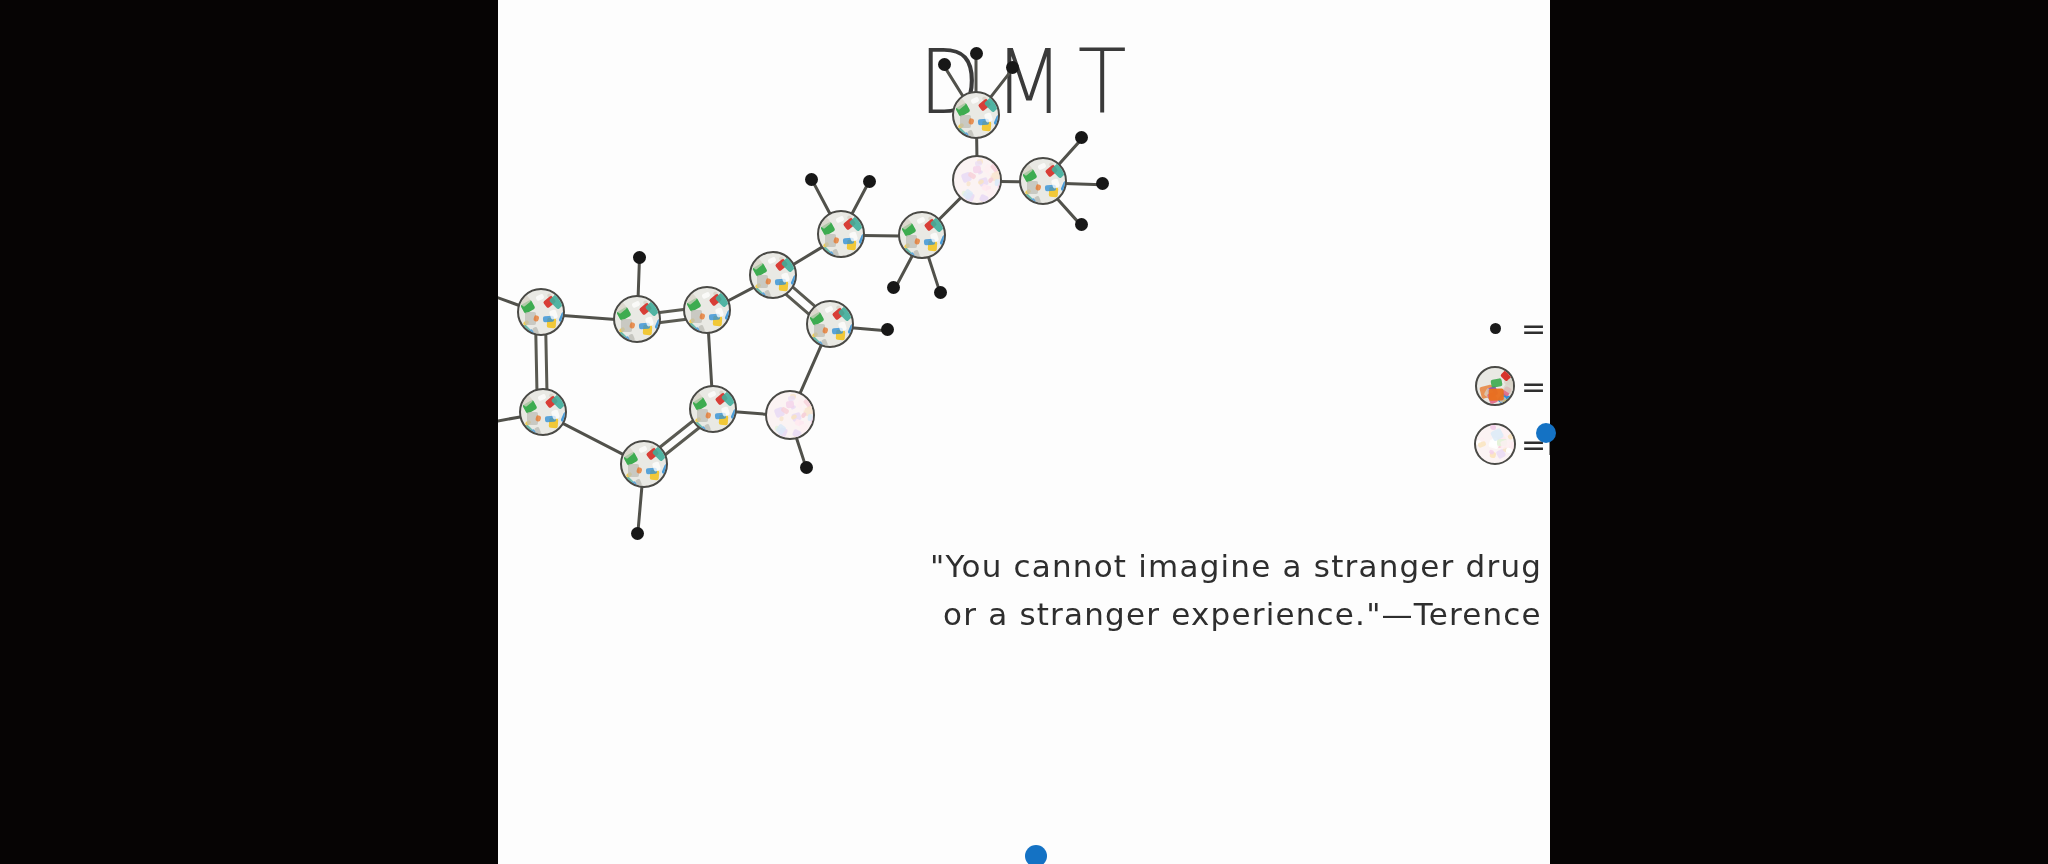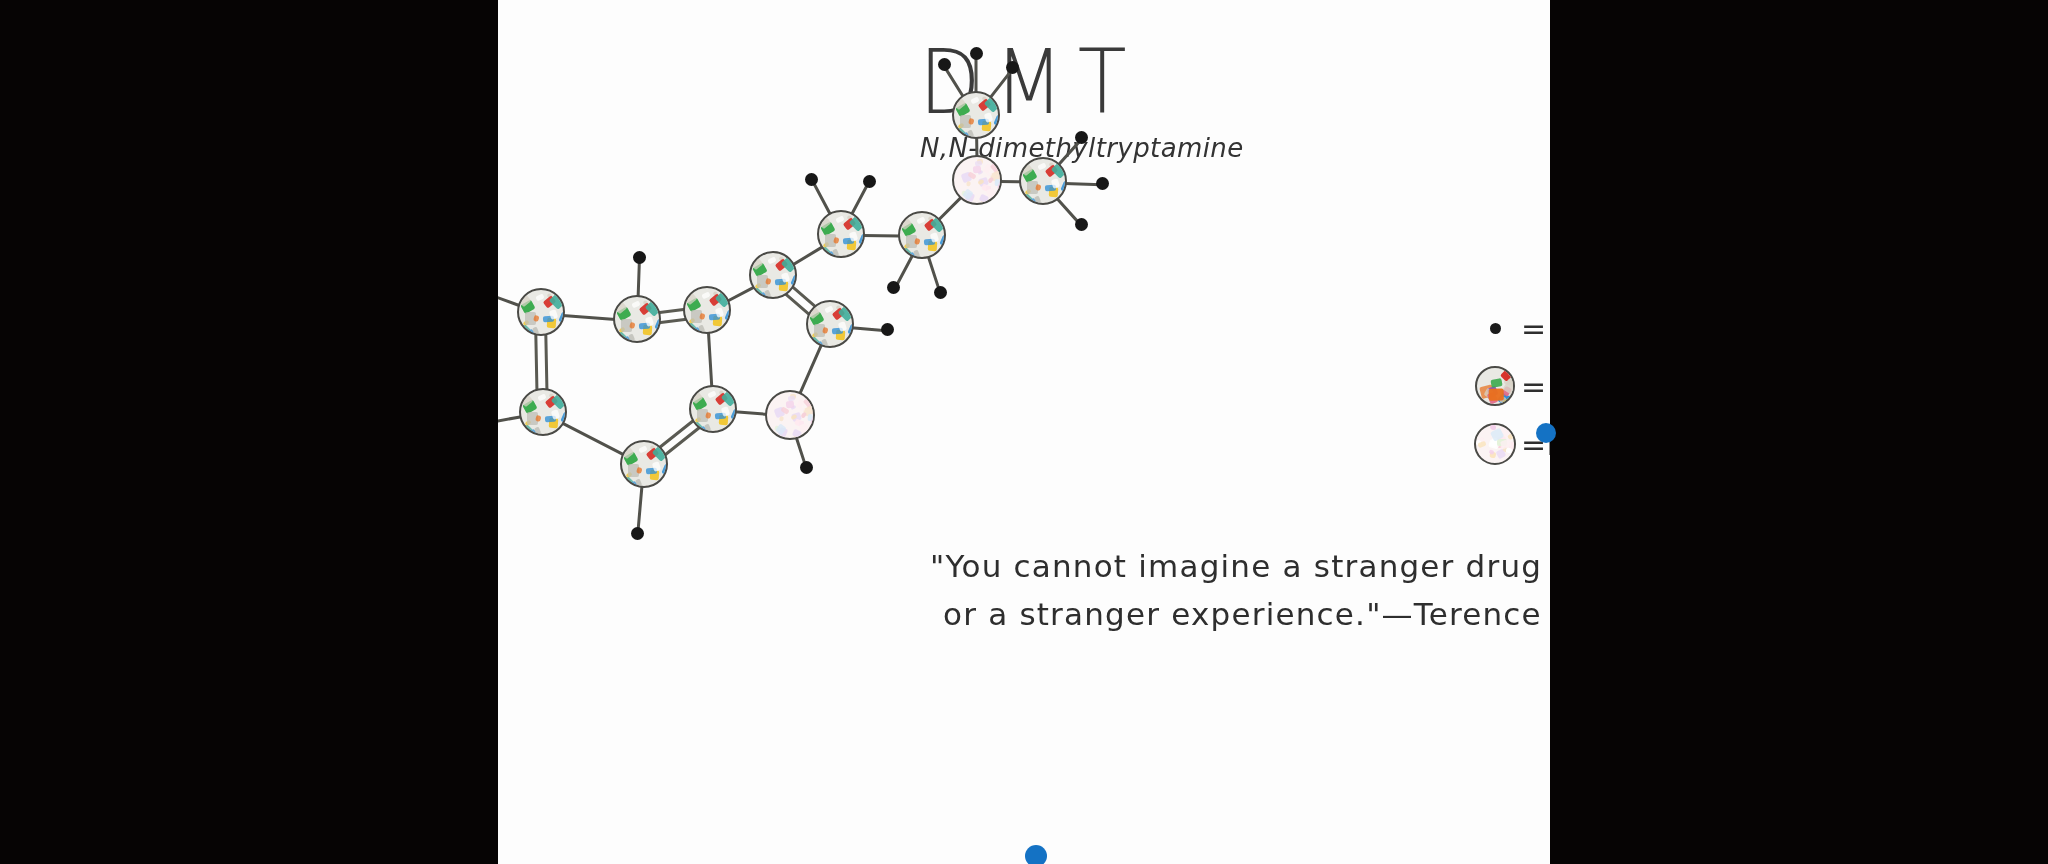--- a/index.html
+++ b/index.html
@@ -140,21 +140,20 @@
   }
 </style>
 </head>
 <body>
 
 <div id="stage">
 
   <div id="card">
 
     <div id="title" class="hand">DMT</div>
-    <div id="subtitle" class="hand">N,N-dimethyltryptamine</div>
 
     <div id="molecule" style="position:absolute;left:0;top:0;width:1052px;height:864px;">
         <div class="bond" style="left: 119.053px; top: 317.546px; width: 56.2549px; transform: rotate(-175.83deg);"></div>
         <div class="bond thin" style="left: 38.4009px; top: 332.096px; width: 60.02px; transform: rotate(88.8542deg);"></div>
         <div class="bond thin" style="left: 48.3989px; top: 331.896px; width: 60.02px; transform: rotate(88.8542deg);"></div>
         <div class="bond" style="left: 62.7817px; top: 421.155px; width: 73.6002px; transform: rotate(27.2417deg);"></div>
         <div class="bond thin" style="left: 164.756px; top: 455.444px; width: 48.2383px; transform: rotate(-38.5584deg);"></div>
         <div class="bond thin" style="left: 158.523px; top: 447.624px; width: 48.2383px; transform: rotate(-38.5584deg);"></div>
         <div class="bond" style="left: 213.79px; top: 389.037px; width: 59.1817px; transform: rotate(-93.4682deg);"></div>
         <div class="bond thin" style="left: 188.526px; top: 307.591px; width: 30.5762px; transform: rotate(172.674deg);"></div>

